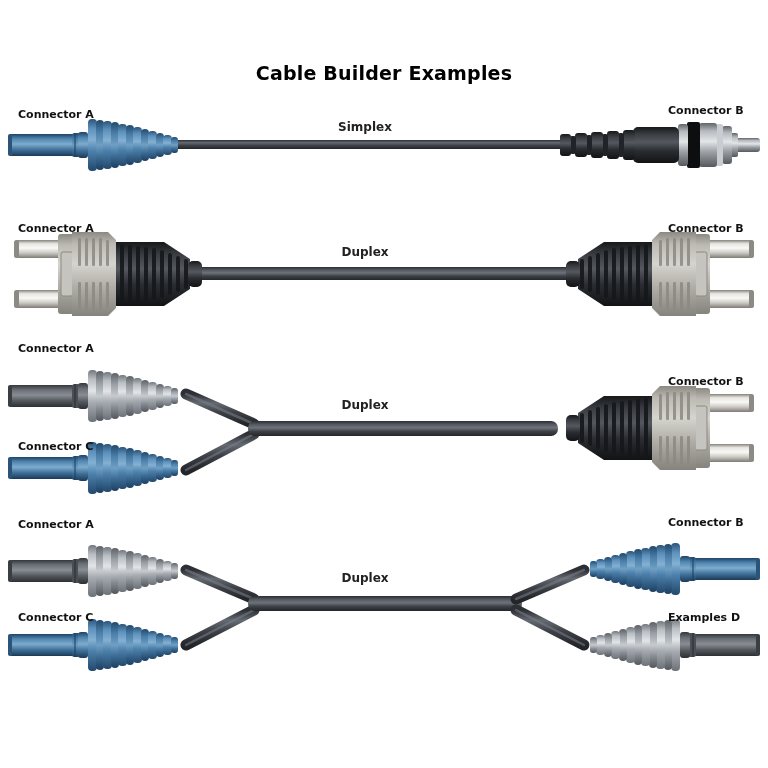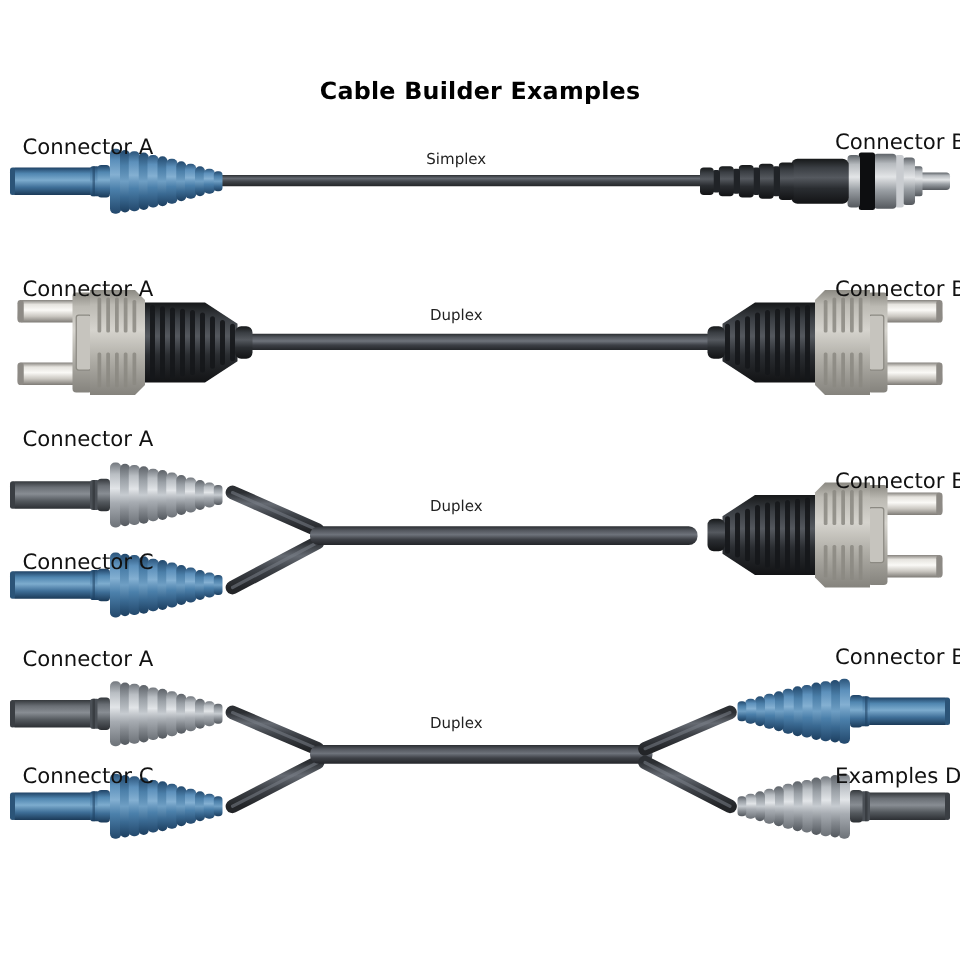--- a/index.html
+++ b/index.html
@@ -13,27 +13,27 @@
   #stage{position:relative;width:768px;height:768px;}
   #title{
     position:absolute;top:62px;left:0;width:768px;
     text-align:center;
     font-size:19px;font-weight:bold;color:#000;
     letter-spacing:.2px;
     font-family:"DejaVu Sans", sans-serif;
   }
   .lbl{
     position:absolute;
-    font-size:17px;font-weight:normal;color:#111;
+    font-size:11px;font-weight:bold;color:#111;
     white-space:nowrap;
     font-family:"DejaVu Sans", sans-serif;
   }
   .typelbl{
     position:absolute;
-    font-size:12px;font-weight:normal;color:#222;
+    font-size:12px;font-weight:bold;color:#222;
     white-space:nowrap;
     text-align:center;
     font-family:"DejaVu Sans", sans-serif;
   }
   svg{position:absolute;top:0;left:0;overflow:visible;}
 </style>
 </head>
 <body style="background: rgb(255, 255, 255);">
 
 <div id="stage">

